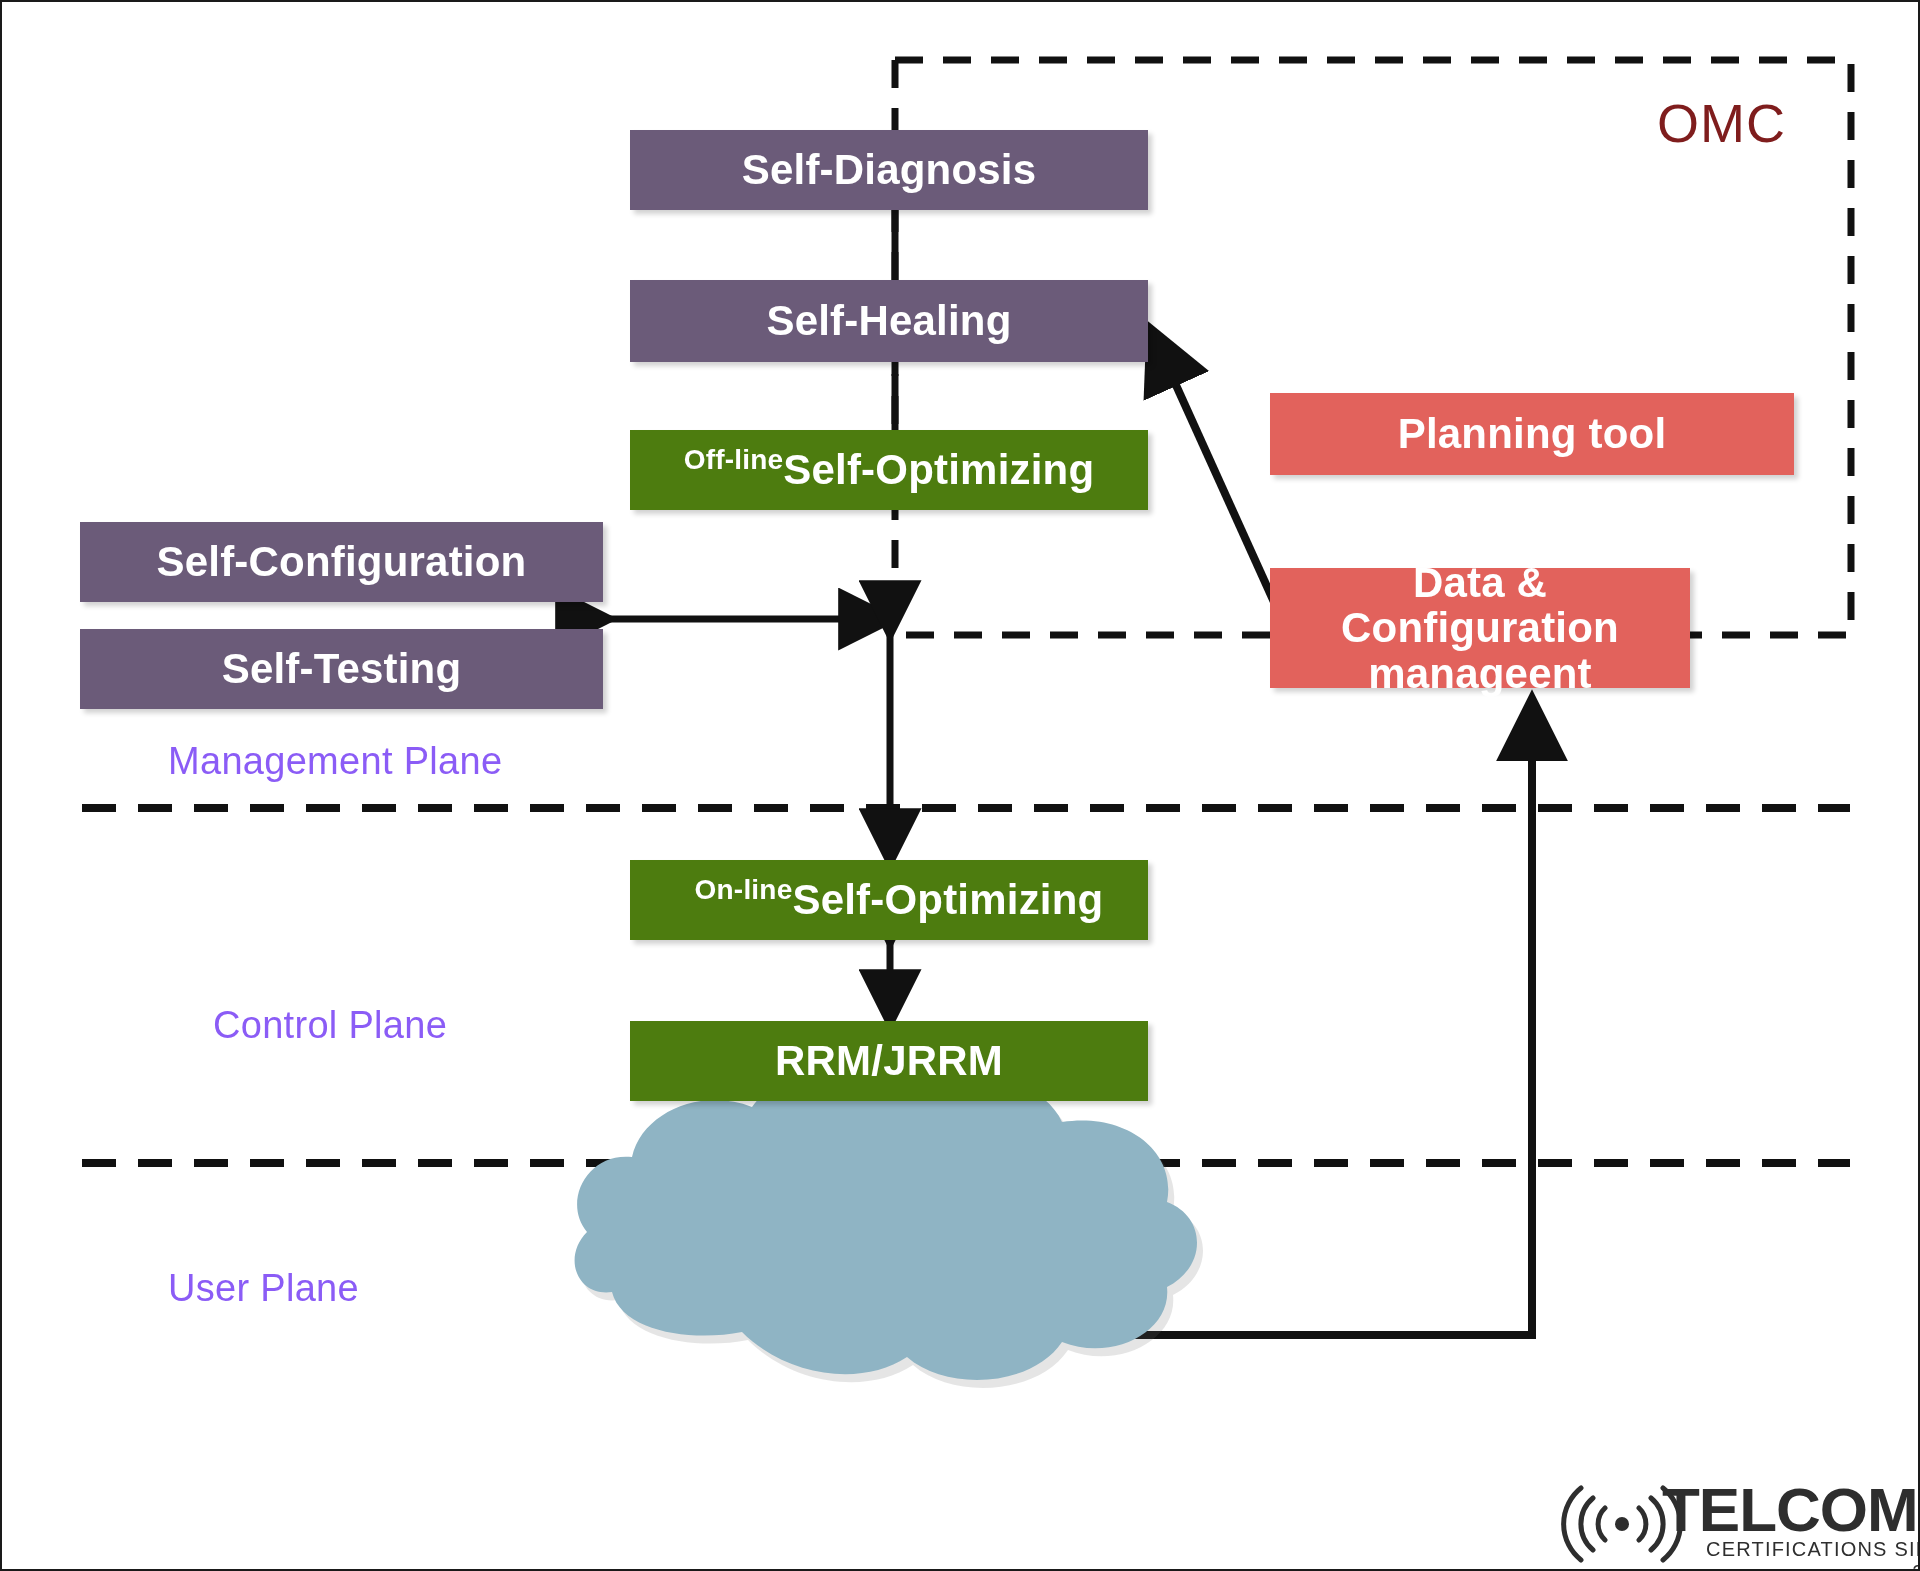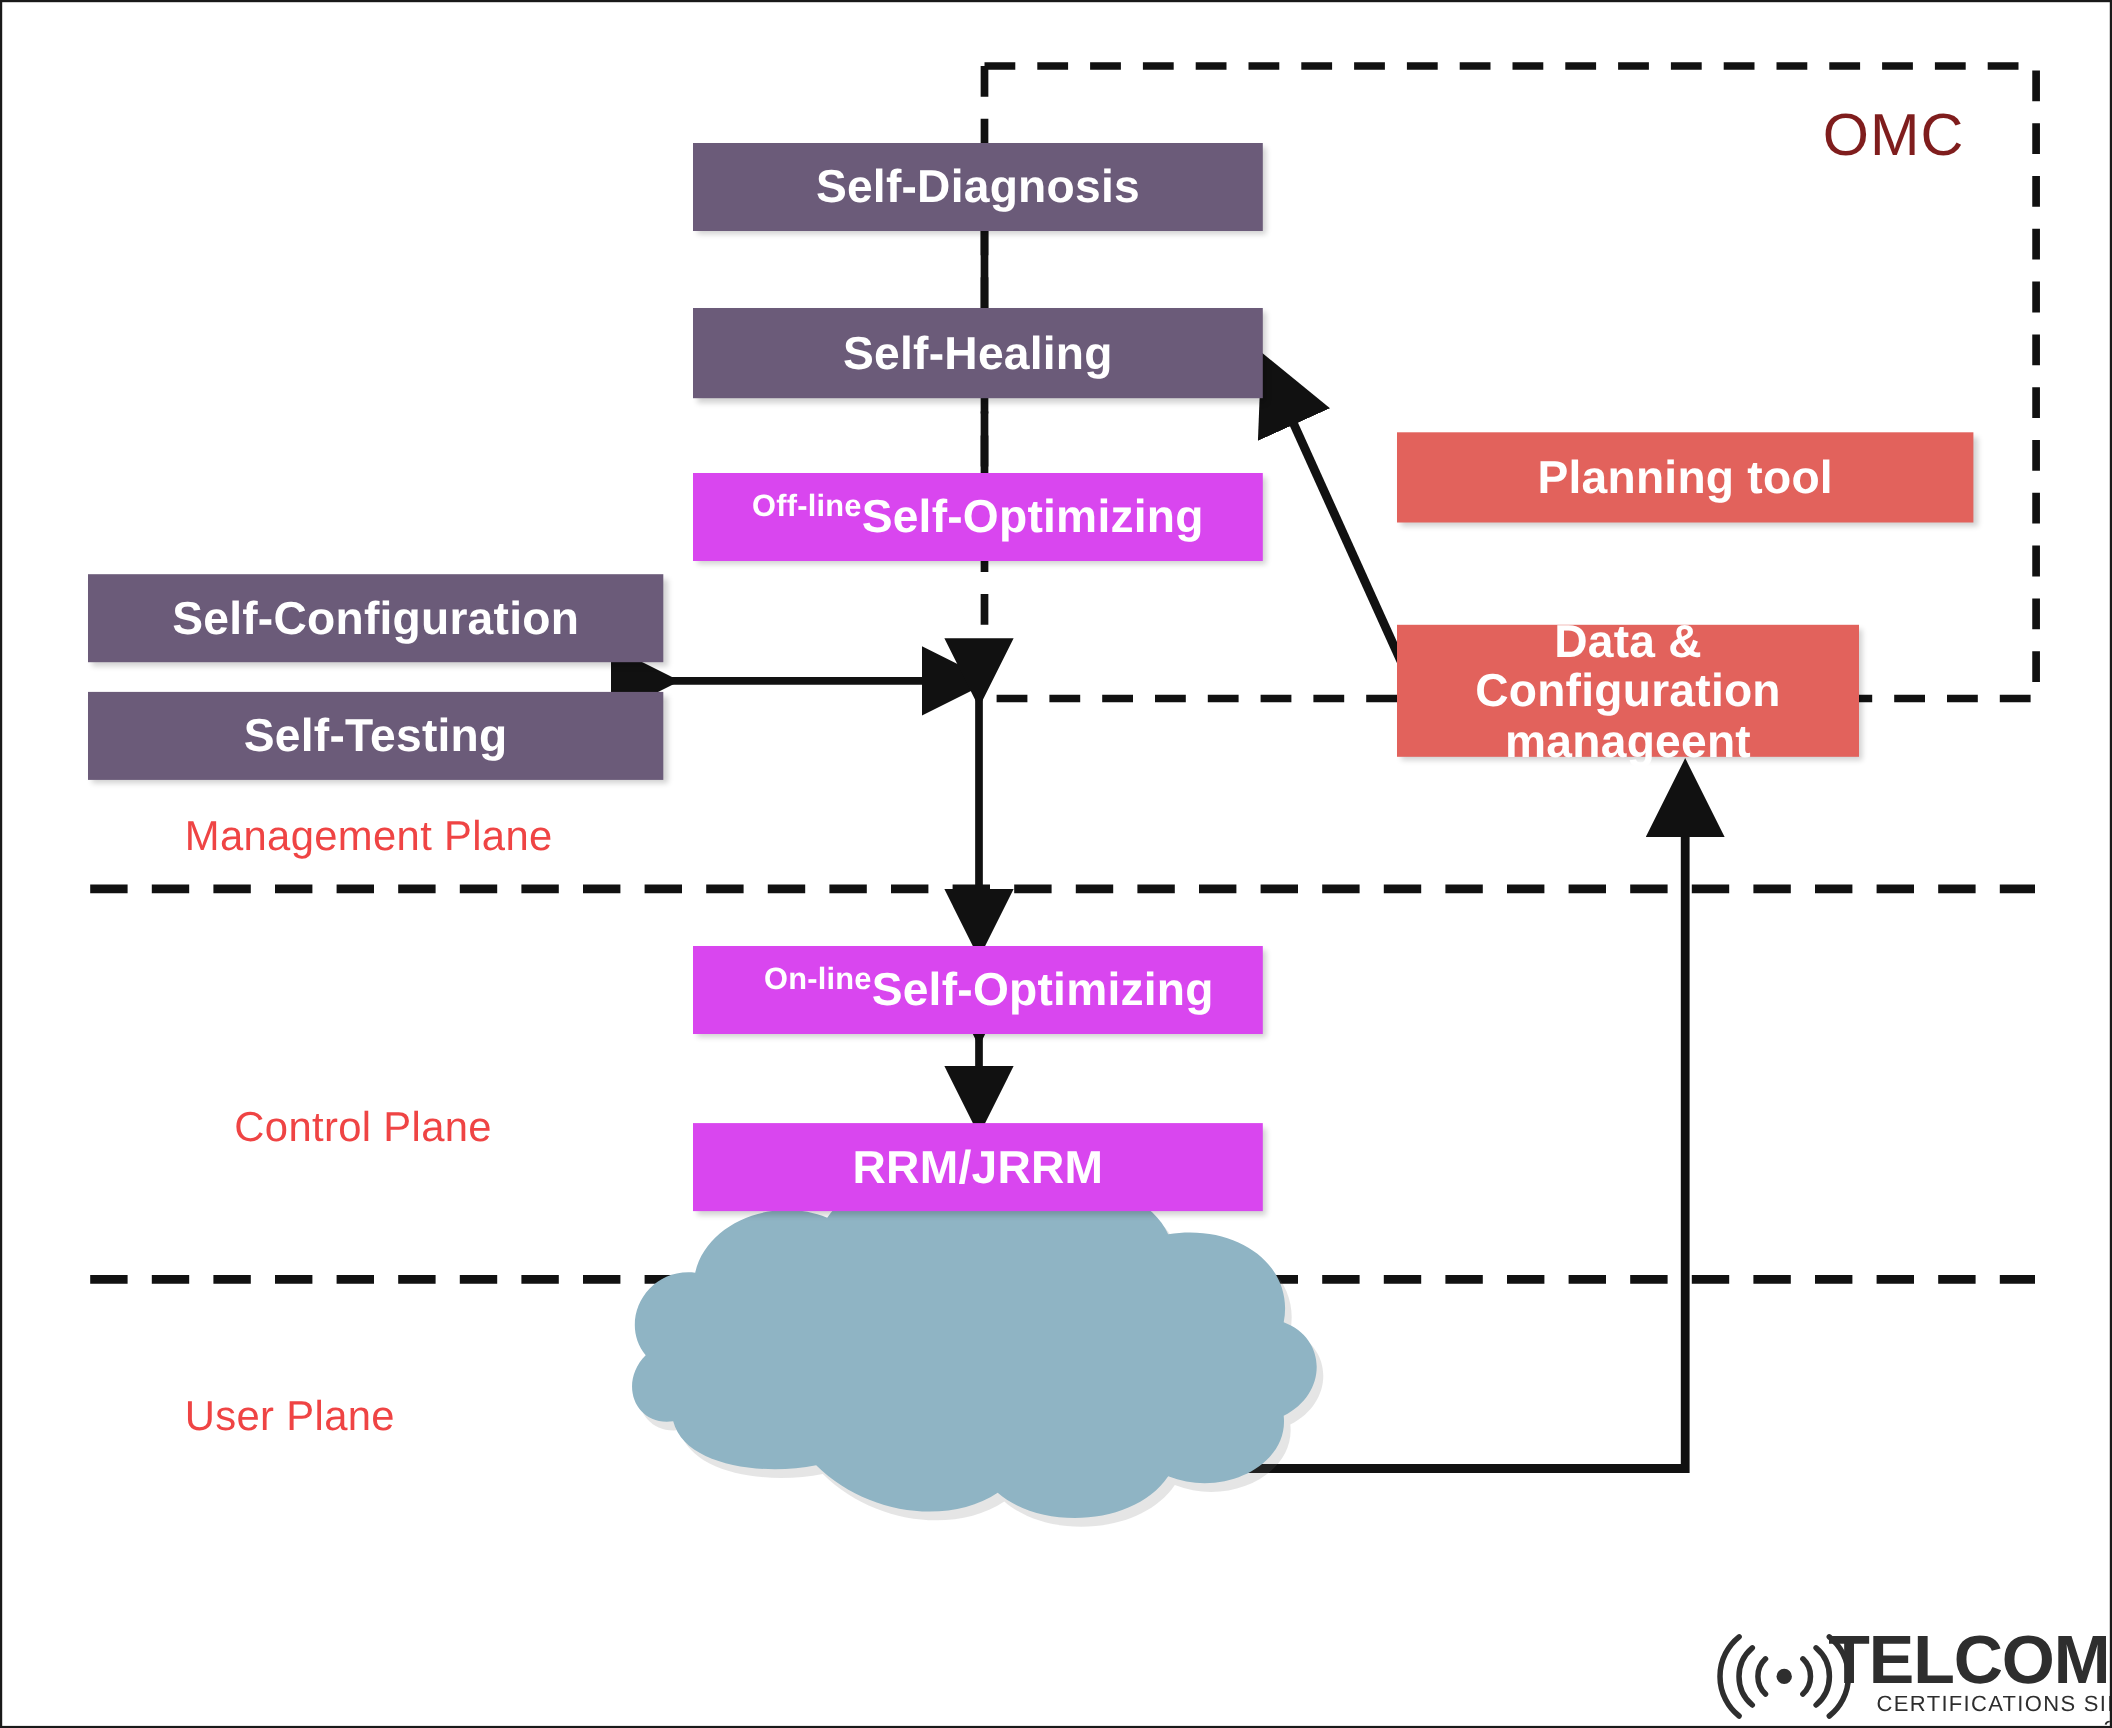--- a/index.html
+++ b/index.html
@@ -21,25 +21,25 @@
     justify-content:center;
     color:#ffffff;
     font-weight:bold;
     text-align:center;
     box-shadow:4px 4px 5px rgba(0,0,0,0.18);
     box-sizing:border-box;
     line-height:1.08;
     letter-spacing:0.2px;
   }
   .purple{background:#6b5b79;}
-  .red{background:#d946ef;}
+  .red{background:#4d7c0f;}
   .salmon{background:#e2625c;}
   .plane-label{
     position:absolute;
-    color:#ef4444;
+    color:#8b5cf6;
     font-size:38px;
     font-weight:normal;
     white-space:nowrap;
     letter-spacing:0.3px;
   }
   .omc-label{
     position:absolute;
     color:#7f1d1d;
     font-size:54px;
     font-weight:normal;

